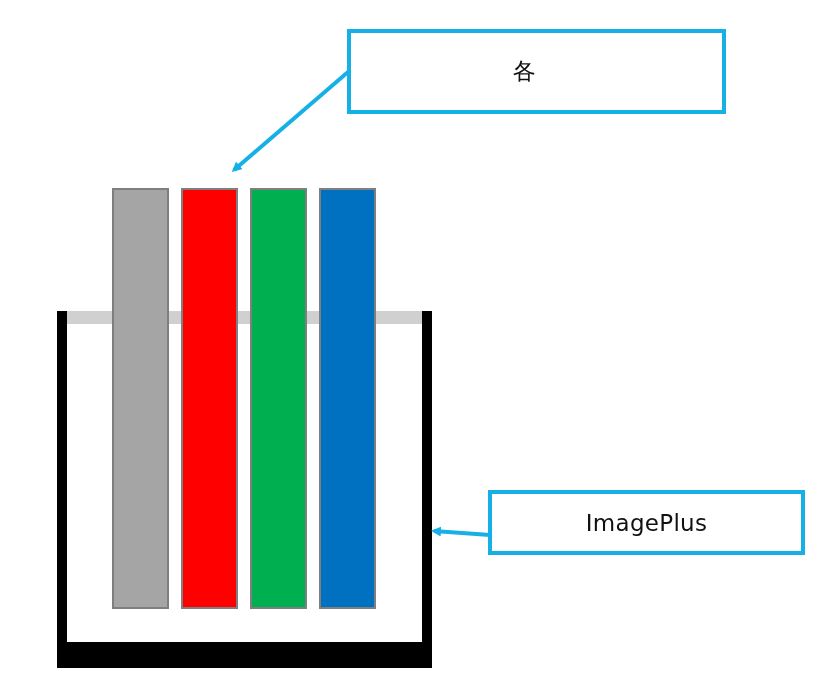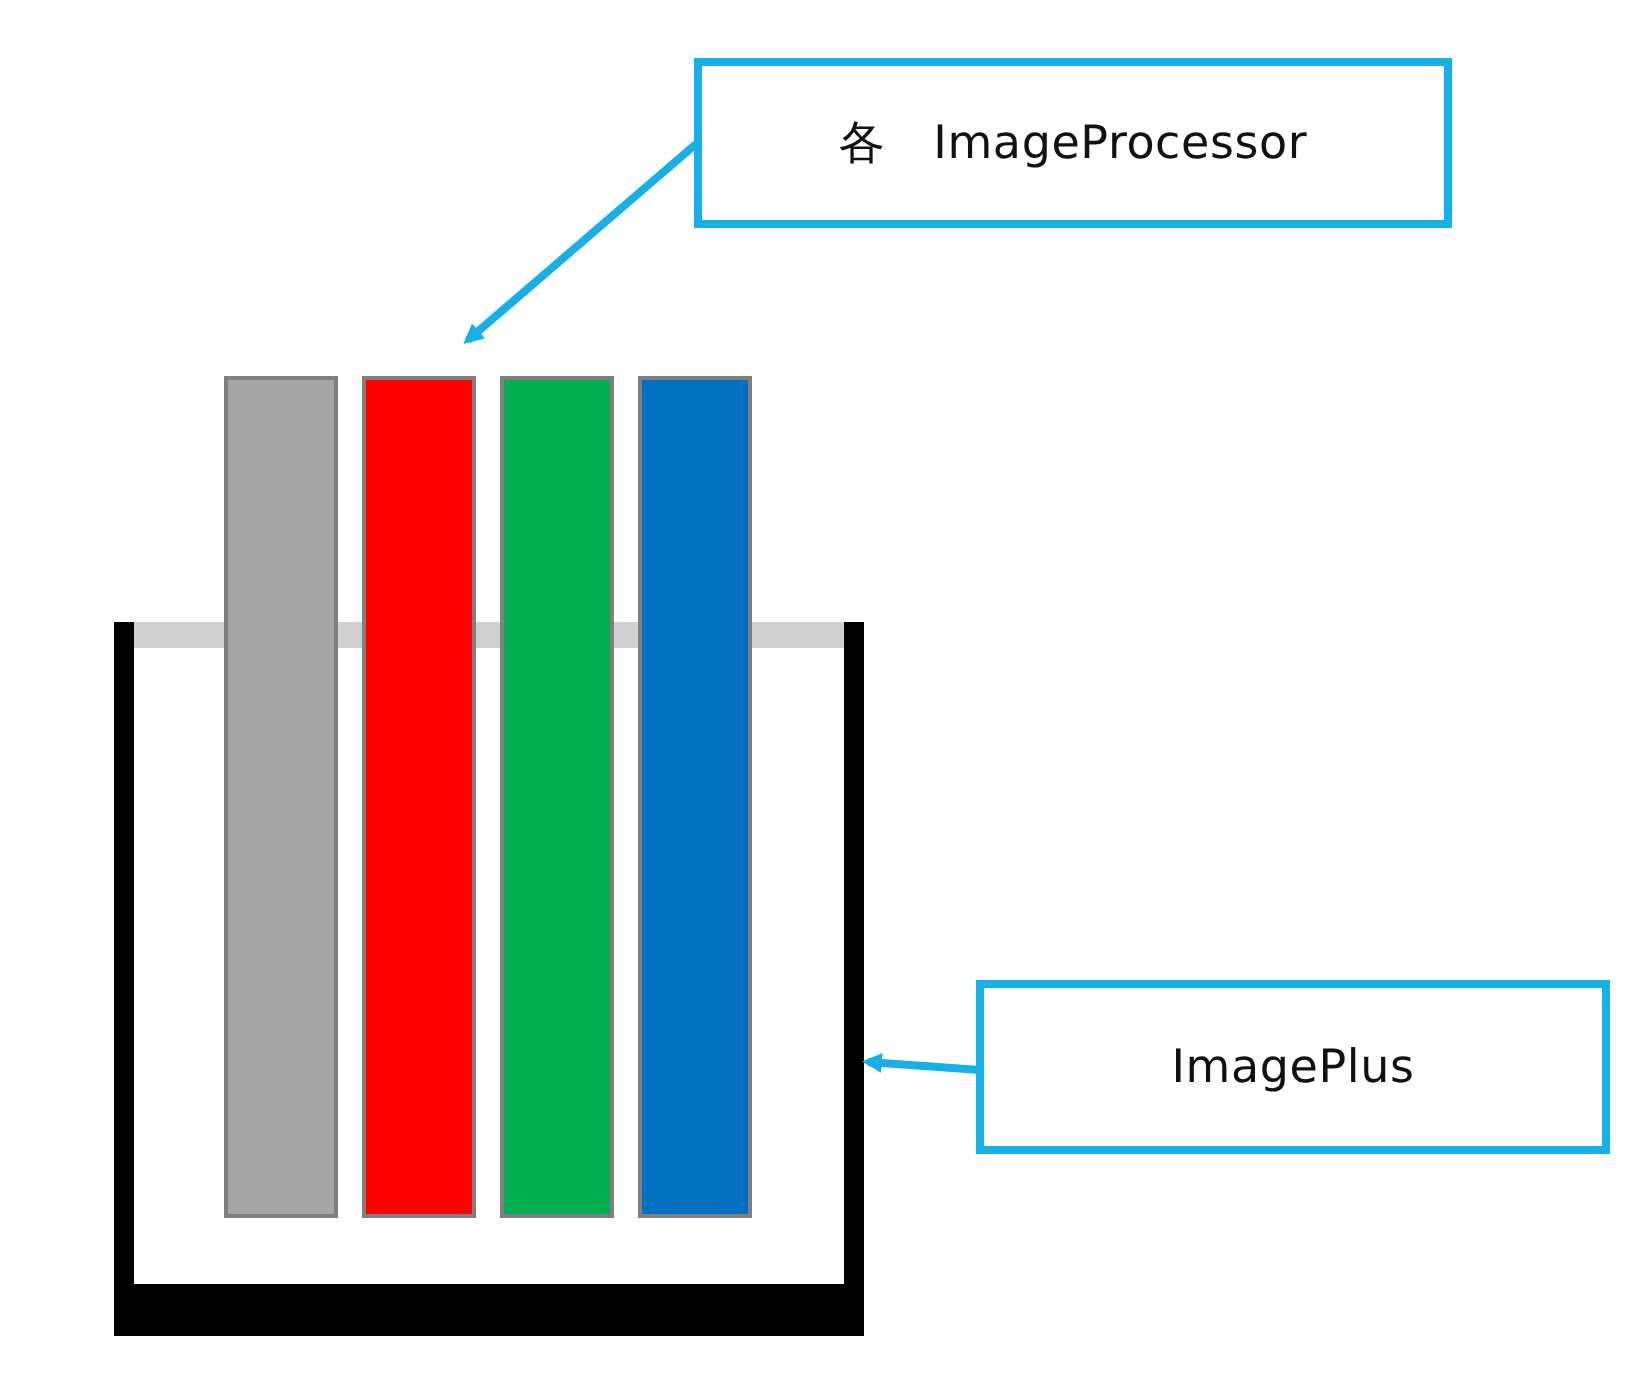--- a/index.html
+++ b/index.html
@@ -33,18 +33,17 @@
     <marker id="ah" markerWidth="10" markerHeight="10" refX="7" refY="5" orient="auto" markerUnits="userSpaceOnUse">
       <path d="M0,0 L10,5 L0,10 z" fill="#16b0e6"></path>
     </marker>
   </defs>
   <line x1="348" y1="72" x2="234" y2="170" stroke="#16b0e6" stroke-width="4" marker-end="url(#ah)"></line>
   <line x1="490" y1="535" x2="434" y2="531" stroke="#16b0e6" stroke-width="4" marker-end="url(#ah)"></line>
 </svg>
 
 <div class="abs label-box" style="left:347px; top:29px; width:379px; height:85px;">
   <span class="kanji">各</span>
-  <span>ImageProcessor</span>
 </div>
 
-<div class="abs label-box" style="left:488px; top:490px; width:317px; height:87px;">
+<div class="abs label-box" style="left:488px; top:490px; width:317px; height:65px;">
   <span>ImagePlus</span>
 </div>
 
 </body></html>

